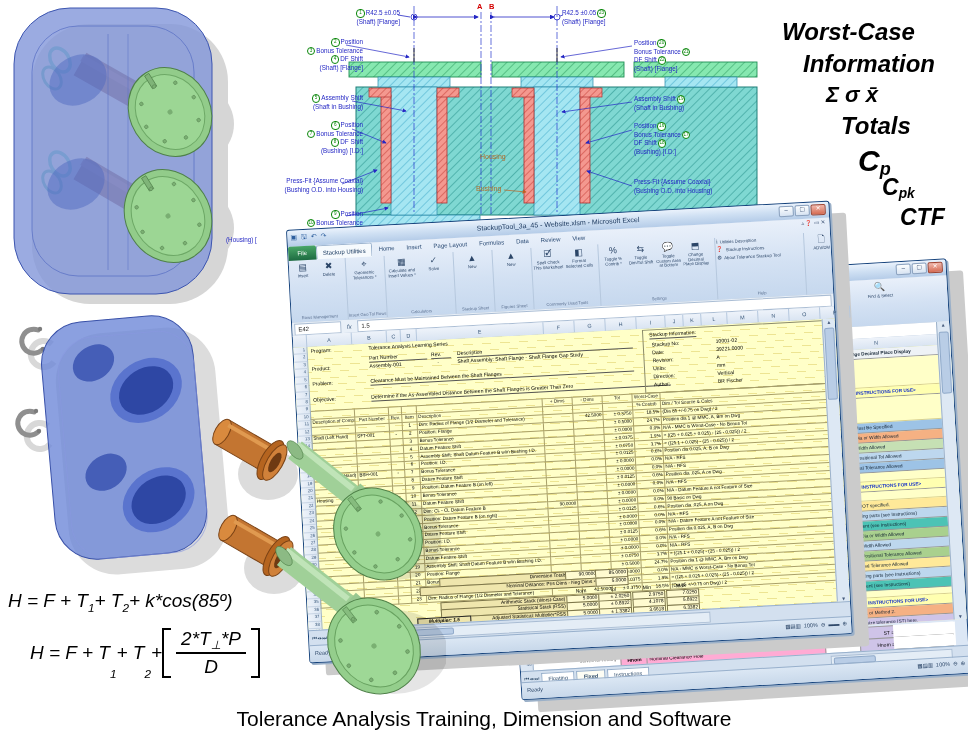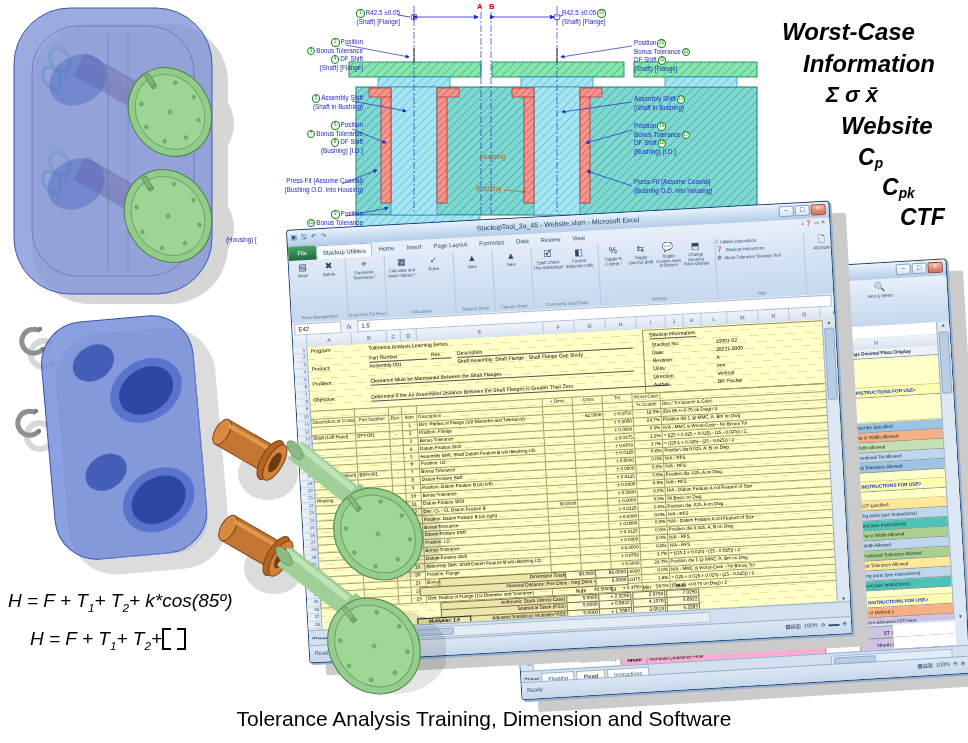--- a/index.html
+++ b/index.html
@@ -13,21 +13,21 @@
   .cn{display:inline-block;min-width:5.5px;height:6.6px;padding:0 .5px;border:.7px solid #0a870a;
       border-radius:4px;color:#0a870a;font-size:4.6px;line-height:6.4px;text-align:center;
       vertical-align:15%;margin:0 1px;background:#fff;}
   .dlbl{position:absolute;z-index:6;}
   
   #concepts div{position:absolute;font-weight:bold;font-style:italic;color:#000;white-space:nowrap;z-index:5;}
   #concepts div:nth-child(1){left:782px;top:18px;font-size:24px;}
   #concepts div:nth-child(2){left:803px;top:50px;font-size:24px;}
   #concepts div:nth-child(3){left:826px;top:82px;font-size:22px;}
   #concepts div:nth-child(4){left:841px;top:112px;font-size:24px;}
-  #concepts div:nth-child(5){left:858px;top:144px;font-size:23px;}
+  #concepts div:nth-child(5){left:858px;top:144px;font-size:30px;}
   #concepts div:nth-child(6){left:882px;top:174px;font-size:23px;}
   #concepts div:nth-child(7){left:900px;top:204px;font-size:23px;}
   #concepts .sb{font-size:60%;vertical-align:-18%;}
   
   .formula{position:absolute;font-style:italic;font-size:19px;color:#000;z-index:5;display:flex;align-items:center;}
   .formula .sub{font-size:62%;vertical-align:-20%;align-self:flex-end;margin-bottom:-2px;}
   .frac{display:inline-flex;flex-direction:column;align-items:center;margin:0 2px;}
   .frac .num{border-bottom:2px solid #000;padding:0 5px 2px;display:flex;align-items:center;}
   .frac .den{padding-top:2px;}
   .brk{width:7px;align-self:stretch;}
@@ -254,21 +254,21 @@
   </div>
 <div class="co r" style="left:634px;top:178px;width:135px;">
     <div><span>Press-Fit  {Assume Coaxial}</span></div>
     <div><span>(Bushing O.D. into Housing)</span></div>
   </div>
 
 <div id="concepts">
     <div><span>Worst-Case</span></div>
     <div><span>Information</span></div>
     <div><span>Σ  σ  x̄</span></div>
-    <div><span>Website</span></div>
+    <div><span>Totals</span></div>
     <div><span>C</span><span class="sb">p</span></div>
     <div><span>C</span><span class="sb">pk</span></div>
     <div><span>CTF</span></div>
   </div>
 
 <svg class="abs" style="left:2px;top:0;z-index:4" width="252" height="312" viewBox="0 0 252 312">
   <g fill="#d6d6d6">
     <rect x="30" y="24" width="196" height="280" rx="58"></rect>
     <ellipse cx="186" cy="124" rx="46" ry="42"></ellipse>
     <ellipse cx="184" cy="228" rx="48" ry="44"></ellipse>
@@ -1167,15 +1167,23 @@
     <span class="sub">2</span>
     <span> + k*cos(85º)</span>
   </div>
 <div class="formula" id="formula2" style="left:30px;top:628px;">
     <span>H = F + T</span>
     <span class="sub">1</span>
     <span> + T</span>
     <span class="sub">2</span>
     <span> + </span>
     <div class="brk bl"></div>
+    <div class="frac">
+      <div class="num">
+        <span>2*T</span>
+        <span class="sub">⊥</span>
+        <span>*P</span>
+      </div>
+      <div class="den"><span>D</span></div>
+    </div>
     <div class="brk br"></div>
   </div>
 <div id="caption">Tolerance Analysis Training, Dimension and Software</div>
 
 </body></html>

